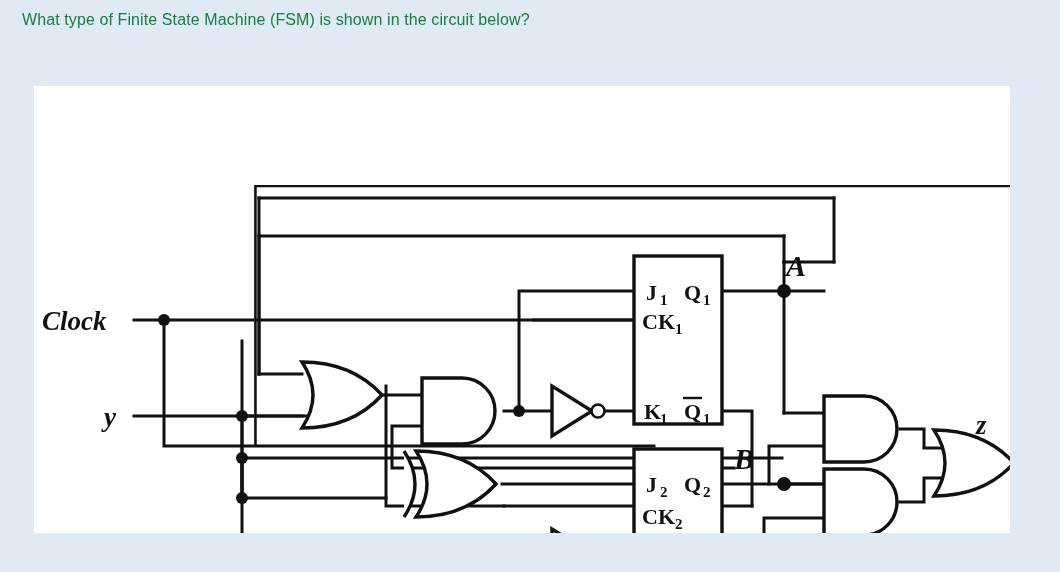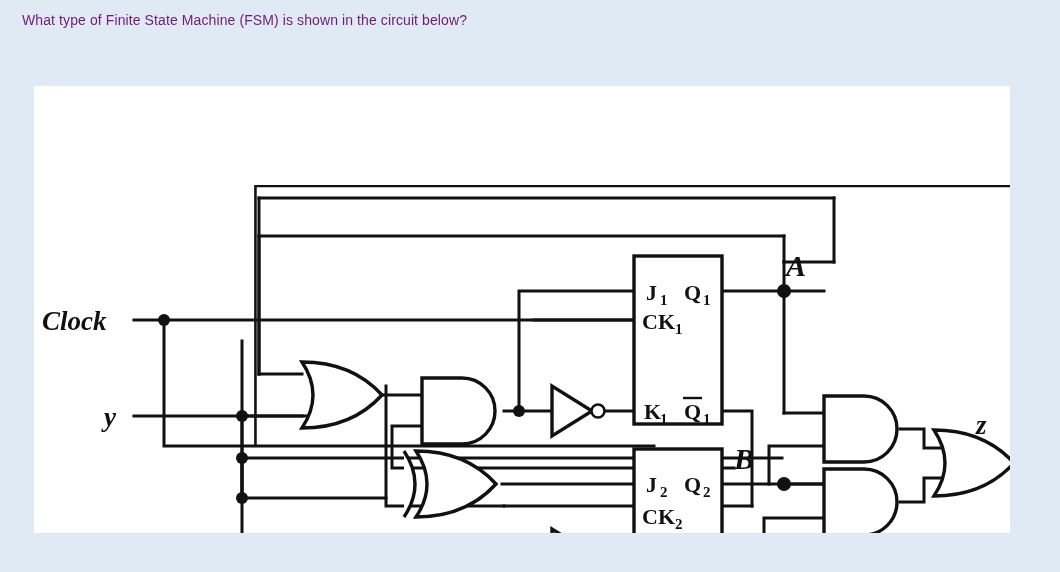--- a/index.html
+++ b/index.html
@@ -6,23 +6,23 @@
   body{
     width:1060px;height:572px;
     background:#dfeaf5;
     font-family:"Liberation Sans", sans-serif;
     overflow:hidden;
   }
   #question-title{
     position:absolute;
     left:22px; top:9px;
     width:1000px;
-    font-size:14px;
+    font-size:16px;
     line-height:22px;
-    color:#701a75;
+    color:#15803d;
     letter-spacing:.1px;
     white-space:nowrap;
   }
   #figure-card{
     position:absolute;
     left:34px; top:86px;
     width:976px; height:447px;
     background:#ffffff;
   }
   #circuit-svg{display:block;width:976px;height:447px;}

